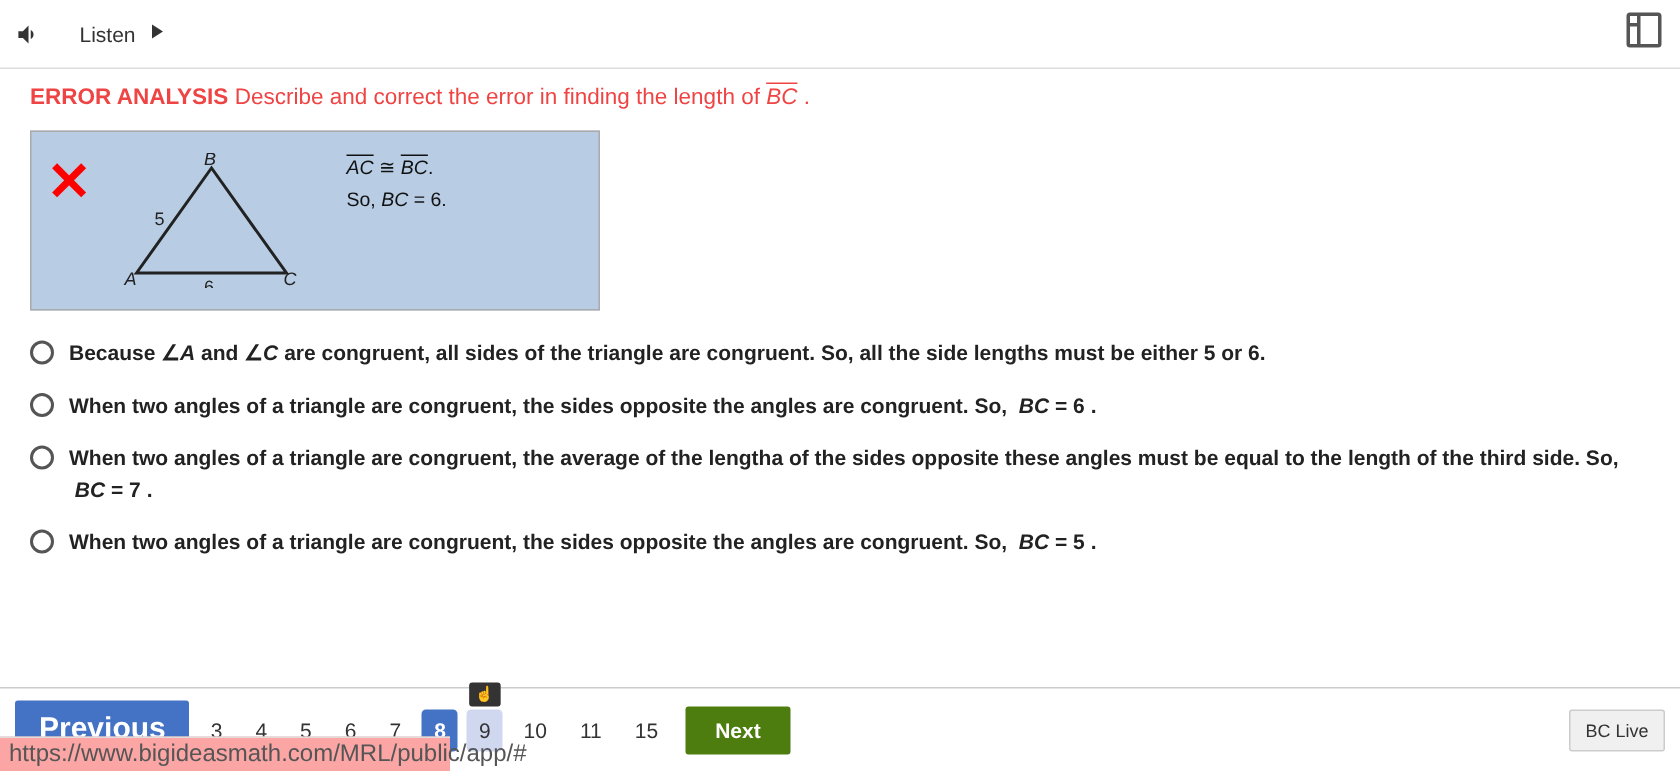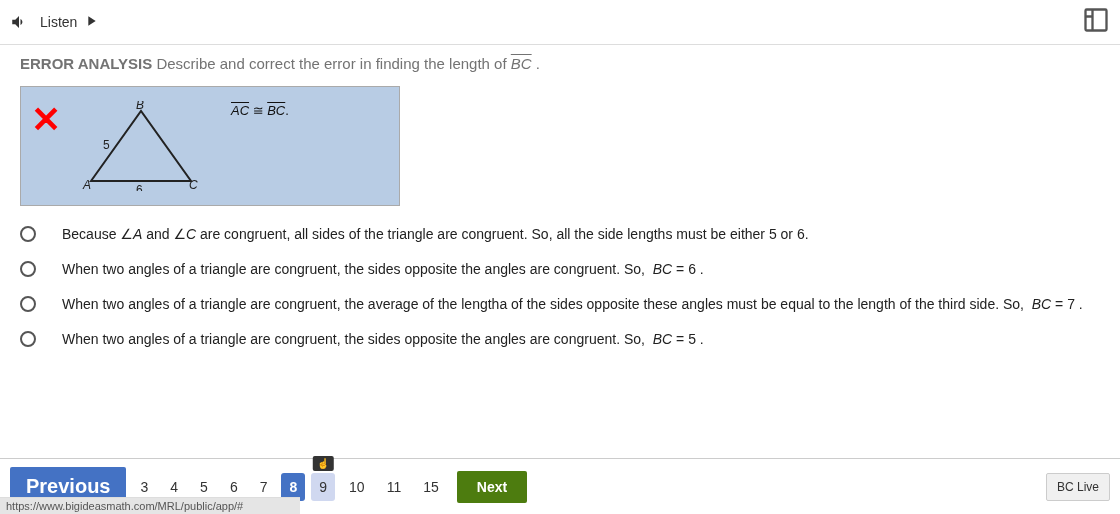--- a/index.html
+++ b/index.html
@@ -21,21 +21,21 @@
       background: #fff;
     }
     .speaker-icon {
       display: inline-flex;
       align-items: center;
       margin-right: 4px;
     }
     .listen-btn {
       display: flex;
       align-items: center;
-      gap: 8px;
+      gap: 21px;
       border: none;
       background: none;
       cursor: pointer;
       font-size: 14px;
       color: #333;
     }
     .play-btn {
       background: none;
       border: none;
       cursor: pointer;
@@ -48,21 +48,21 @@
 
     
     .main-content {
       padding: 10px 20px;
       flex: 1;
     }
 
     .error-analysis-title {
       font-size: 15px;
       margin-bottom: 14px;
-      color: #737373;
+      color: #ef4444;
     }
     .error-analysis-title strong {
       font-weight: bold;
     }
 
     
     .image-box {
       display: flex;
       gap: 20px;
       background: #b8cce4;
@@ -96,25 +96,26 @@
 
     
     .options-list {
       list-style: none;
       padding: 0;
       margin: 0;
     }
     .options-list li {
       display: flex;
       align-items: flex-start;
-      gap: 26px;
+      gap: 10px;
       margin-bottom: 14px;
       font-size: 14px;
       color: #222;
       line-height: 1.5;
+      font-weight: bold;
     }
     .radio-circle {
       width: 16px;
       height: 16px;
       border-radius: 50%;
       border: 2px solid #555;
       flex-shrink: 0;
       margin-top: 2px;
       cursor: pointer;
       background: #fff;
@@ -234,20 +235,21 @@
         <text x="2" y="88" font-size="12" fill="#222" font-style="italic">A</text>
         <text x="108" y="88" font-size="12" fill="#222" font-style="italic">C</text>
 
         <text x="22" y="48" font-size="12" fill="#222">5</text>
 
         <text x="55" y="93" font-size="12" fill="#222">6</text>
       </svg>
     </div>
     <div class="math-text">
       <div><span class="overline math">AC</span> ≅ <span class="overline math">BC</span>.</div>
+      <div>So, <span class="math">BC</span> = 6.</div>
     </div>
   </div>
 
   <ul class="options-list">
     <li>
       <span class="radio-circle"></span>
       <span>Because ∠<span class="math">A</span> and ∠<span class="math">C</span> are congruent, all sides of the triangle are congruent. So, all the side lengths must be either 5 or 6.</span>
     </li>
     <li>
       <span class="radio-circle"></span>
@@ -275,13 +277,13 @@
   <span class="page-num hover-active" style="position:relative;">9
     <span style="position:absolute;bottom:100%;left:50%;transform:translateX(-50%);background:#333;color:#fff;font-size:10px;padding:2px 4px;border-radius:2px;white-space:nowrap;pointer-events:none;margin-bottom:2px;">☝</span>
   </span>
   <span class="page-num">10</span>
   <span class="page-num">11</span>
   <span class="page-num">15</span>
   <button class="next-btn">Next</button>
   <button class="bc-live-btn">BC Live</button>
 </div>
 
-<div style="position:absolute;bottom:0;left:0;font-size:11px;color:#555;padding:2px 6px;background:#e5e5e5;border-top:1px solid #ddd;width:300px;">https://www.bigideasmath.com/MRL/public/app/#</div>
+<div style="position:absolute;bottom:0;left:0;font-size:16px;color:#555;padding:2px 6px;background:#fca5a5;border-top:1px solid #ddd;width:300px;">https://www.bigideasmath.com/MRL/public/app/#</div>
 
 </body></html>

